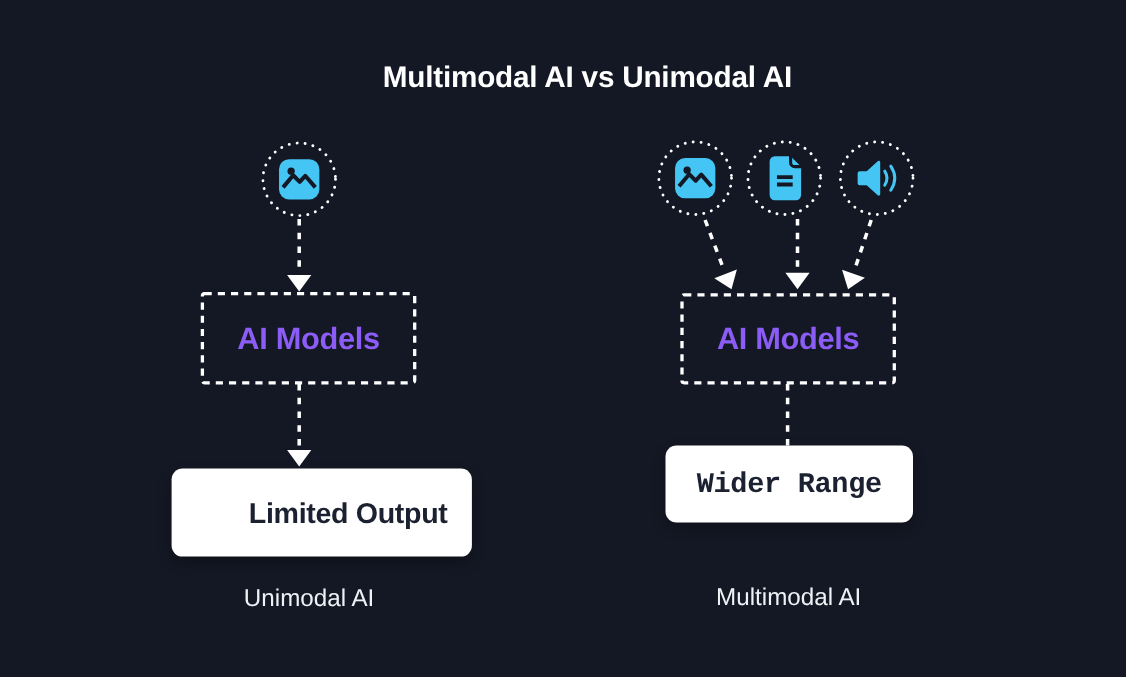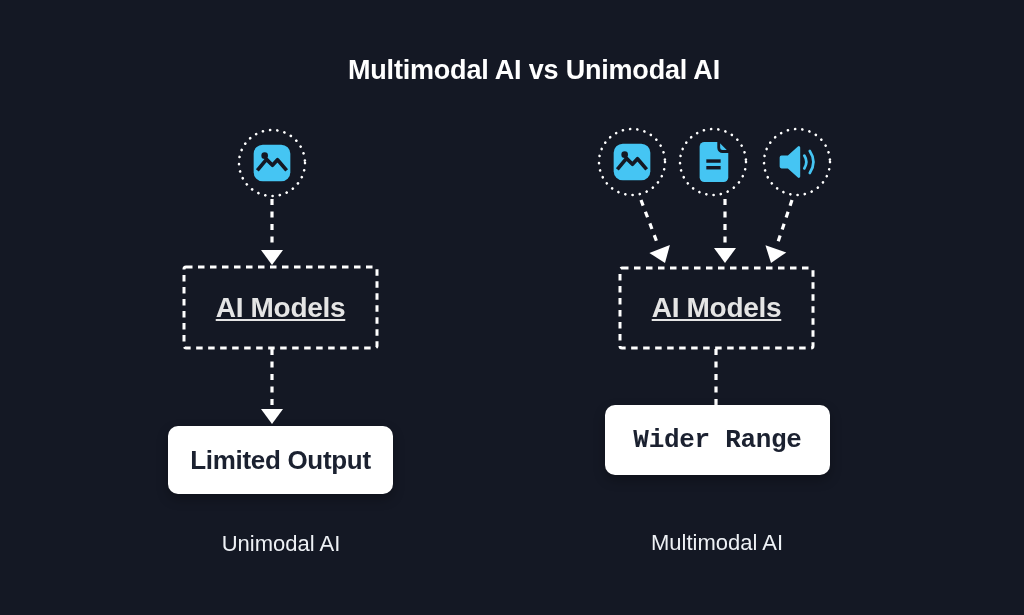--- a/index.html
+++ b/index.html
@@ -12,32 +12,32 @@
   }
   .title{
     position:absolute;left:0;top:55px;width:1024px;
     text-align:center;
     color:#ffffff;font-size:27px;font-weight:bold;letter-spacing:-0.2px;margin-left:22px;
   }
   .overlay{position:absolute;left:0;top:0;width:1024px;height:615px;}
   .icon{position:absolute;}
   .model-text{
     position:absolute;display:flex;align-items:center;justify-content:center;
-    color:#e5e5e5;font-size:28px;font-weight:bold;letter-spacing:-0.3px;text-decoration:underline;
+    color:#8b5cf6;font-size:28px;font-weight:bold;letter-spacing:-0.3px;
   }
   .model-text.left{left:184px;top:267px;width:193px;height:81px;}
   .model-text.right{left:620px;top:268px;width:193px;height:80px;}
   .card{
     position:absolute;background:#ffffff;border-radius:10px;
     display:flex;flex-direction:column;align-items:center;justify-content:center;
     color:#1b2130;font-size:26px;font-weight:bold;letter-spacing:-0.3px;
     box-shadow:0 5px 12px rgba(0,0,0,0.28);
     line-height:33px;text-align:center;
   }
-  .card.left{left:168px;top:426px;width:225px;height:68px;}
+  .card.left{left:156px;top:426px;width:225px;height:80px;padding-left:48px;}
   .card.right{left:605px;top:405px;width:225px;height:70px;font-family:Liberation Mono, monospace;}
   .caption{
     position:absolute;width:250px;text-align:center;
     color:#eef1f5;font-size:22px;font-weight:normal;
   }
   .caption.left{left:156px;top:531px;}
   .caption.right{left:592px;top:530px;}
 </style>
 </head>
 <body>

